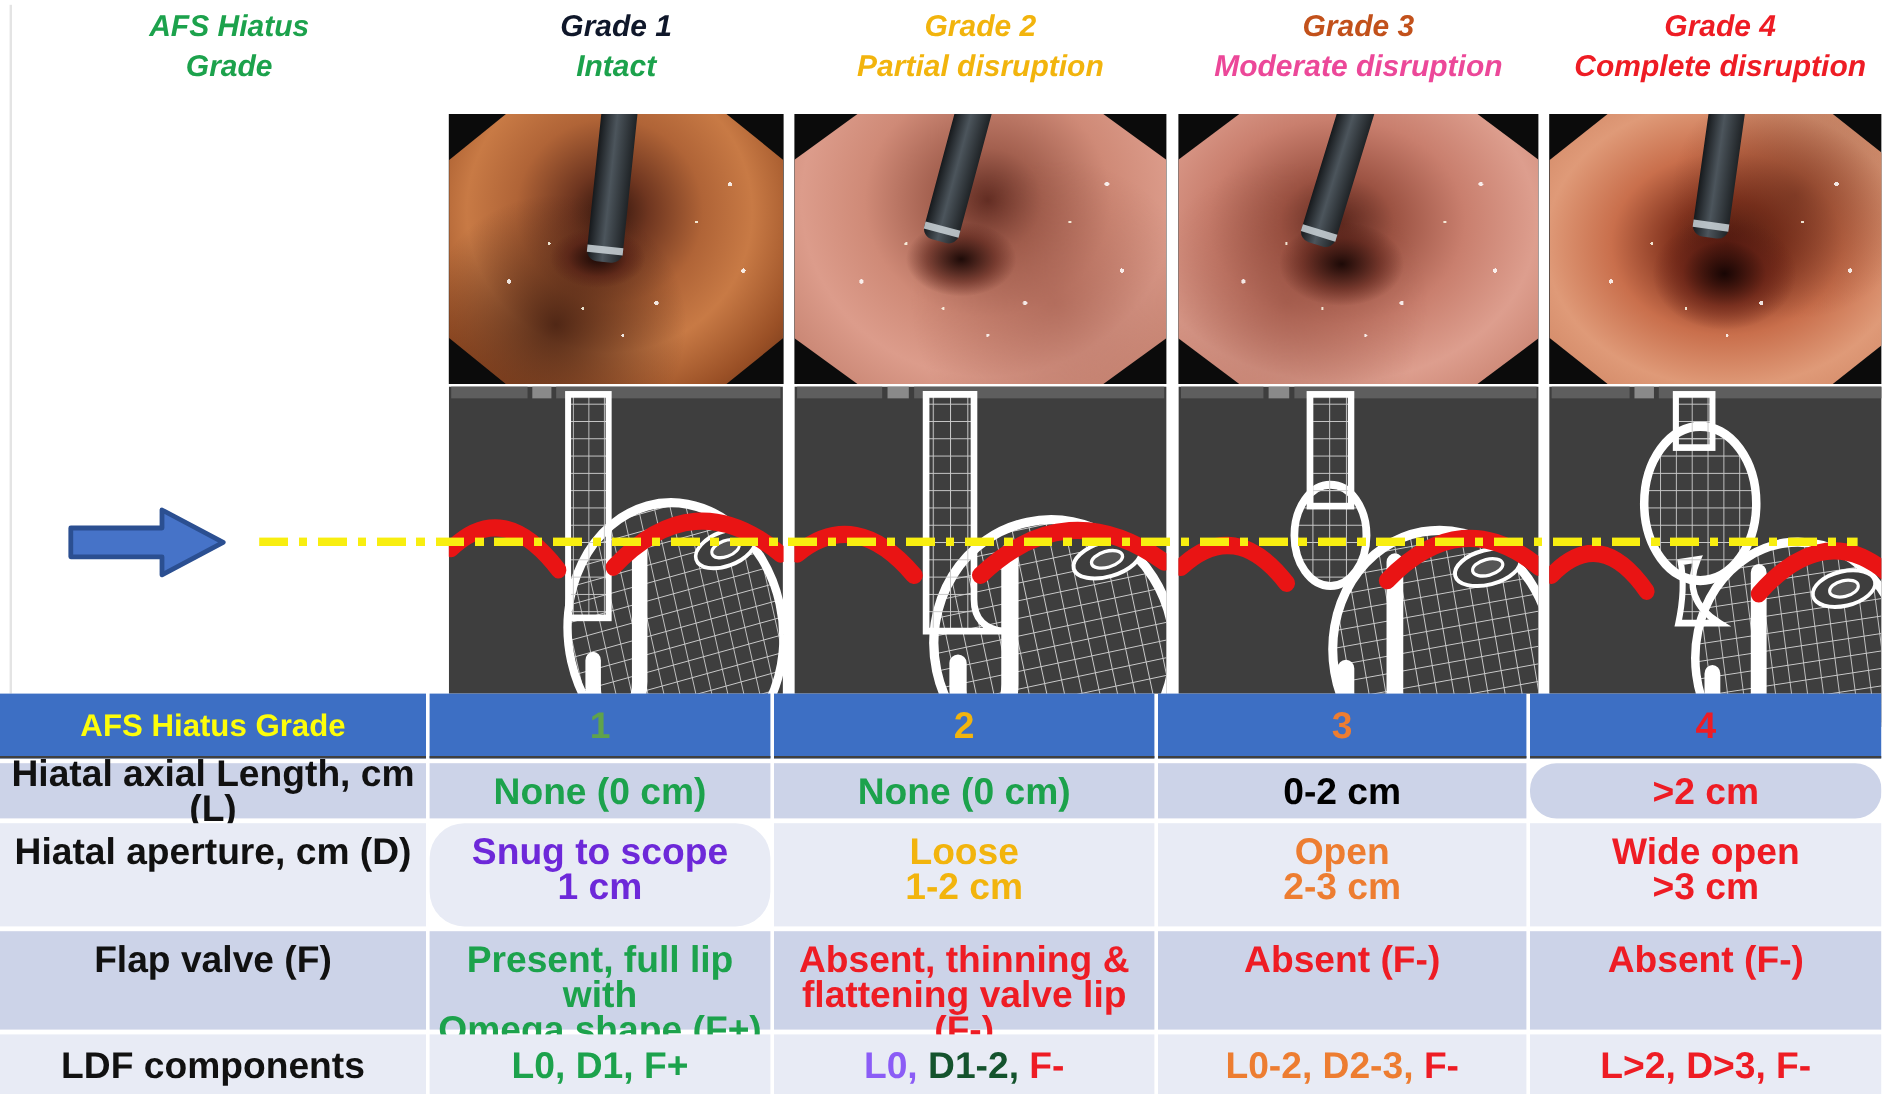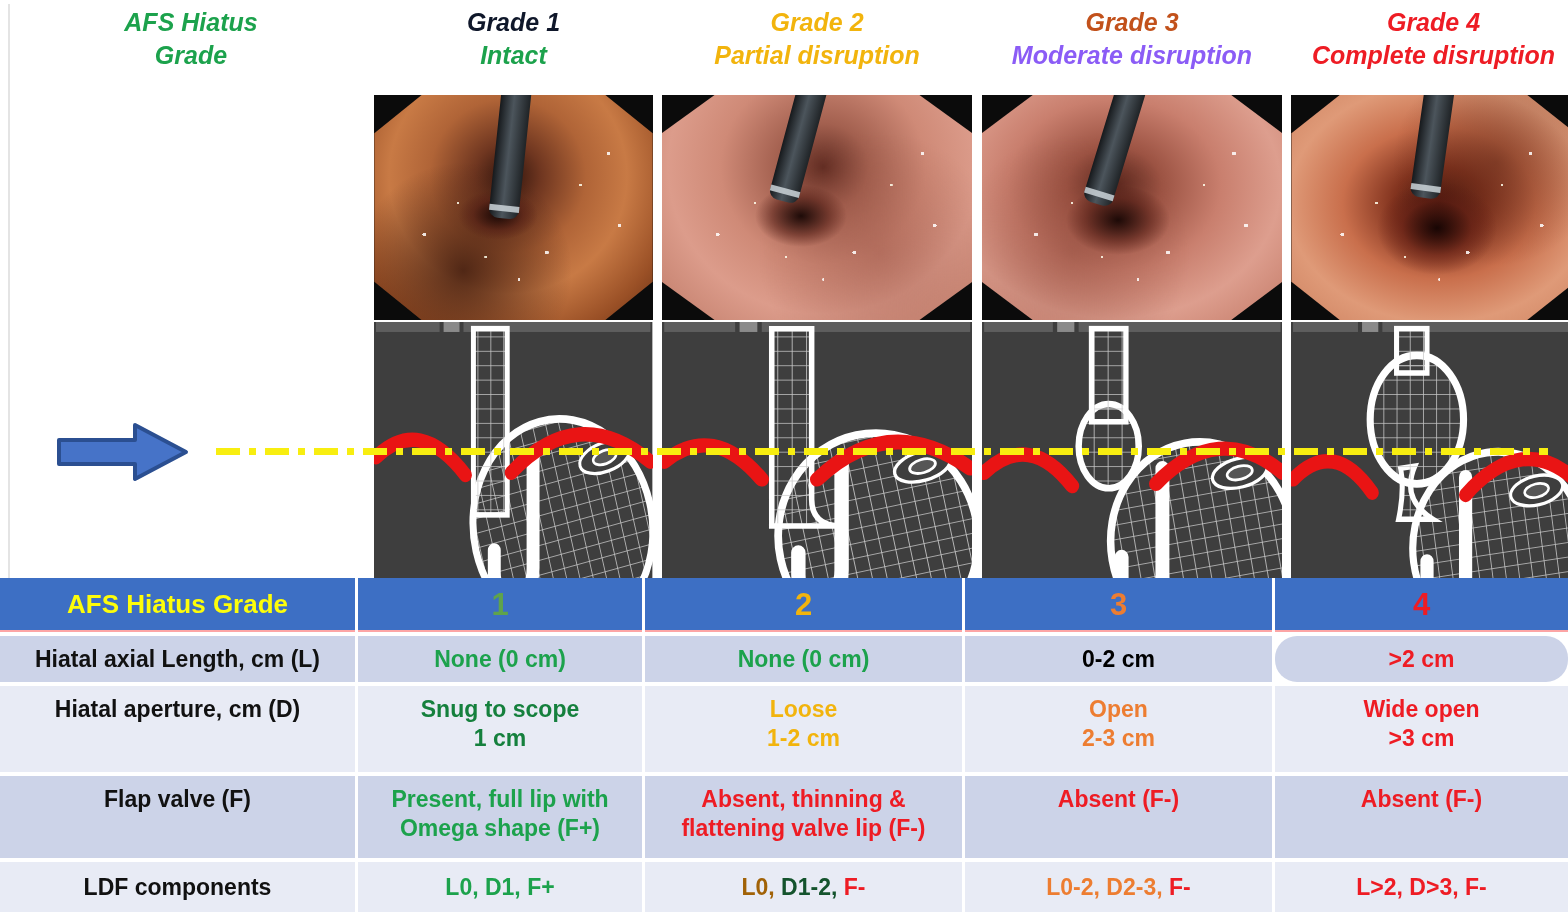--- a/index.html
+++ b/index.html
@@ -66,22 +66,22 @@
   .arrow{position:absolute;left:55px;top:419px;width:135px;height:66px;z-index:6;}
   .dashline{position:absolute;left:216px;top:448px;width:1332px;height:7px;z-index:5;
      background:repeating-linear-gradient(90deg,#f8ee10 0 24px,transparent 24px 33px,#f8ee10 33px 40px,transparent 40px 49px);}
 
   
   .tbl{position:absolute;left:0;top:578px;width:1568px;display:grid;
        grid-template-columns:355px 284px 317px 307px 293px;
        grid-template-rows:54px 46px 86px 82px 50px;
        column-gap:3px;row-gap:4px;background:#fff;}
   .cell{display:flex;flex-direction:column;align-items:center;justify-content:center;
-        text-align:center;font-size:23px;line-height:29px;}
-  .c-blue{background:#3d6fc4;border-bottom:2px solid #fca5a5;}
+        text-align:center;font-size:31px;line-height:29px;}
+  .c-blue{background:#3d6fc4;border-bottom:2px solid #404040;}
   .c-a{background:#ccd3e8;}
   .c-b{background:#e8ebf5;}
   .lbl{color:#111;}
   .num{font-size:31px;}
   .hdr-lbl{font-size:26px;}
   .topalign{justify-content:flex-start;padding-top:9px;box-sizing:border-box;}
   .seg{white-space:pre;}
 </style>
 </head>
 <body>
@@ -97,21 +97,21 @@
     <div class="hdr-cell">
       <span style="color: #0f172a;">Grade 1</span>
       <span style="color: rgb(28, 162, 76);">Intact</span>
     </div>
     <div class="hdr-cell">
       <span style="color: rgb(242, 180, 13);">Grade 2</span>
       <span style="color: rgb(242, 180, 13);">Partial disruption</span>
     </div>
     <div class="hdr-cell">
       <span style="color: rgb(194, 81, 27);">Grade 3</span>
-      <span style="color: #8b5cf6;">Moderate disruption</span>
+      <span style="color: #ec4899;">Moderate disruption</span>
     </div>
     <div class="hdr-cell">
       <span style="color: rgb(238, 28, 36);">Grade 4</span>
       <span style="color: rgb(238, 28, 36);">Complete disruption</span>
     </div>
   </div>
 
   <div class="band photo-band">
     <div class="cellwrap"></div>
     <div class="cellwrap">
@@ -274,21 +274,21 @@
         <span>None (0 cm)</span>
       </div>
     <div class="cell c-a" style="color: #000000;">
         <span>0-2 cm</span>
       </div>
     <div class="cell c-a" style="color: rgb(238, 28, 36); border-radius: 22px;">
         <span>&gt;2 cm</span>
       </div>
 
     <div class="cell c-b lbl topalign">Hiatal aperture, cm (D)</div>
-    <div class="cell c-b topalign" style="color: #15803d;">
+    <div class="cell c-b topalign" style="color: #6d28d9; border-radius: 29px;">
       <span>Snug to scope</span>
         <span>1 cm</span>
       </div>
     <div class="cell c-b topalign" style="color: rgb(242, 180, 13);">
       <span>Loose</span>
         <span>1-2 cm</span>
       </div>
     <div class="cell c-b topalign" style="color: rgb(237, 125, 49);">
       <span>Open</span>
         <span>2-3 cm</span>
@@ -316,21 +316,21 @@
         <span></span>
       </div>
 
     <div class="cell c-b lbl">LDF components</div>
     <div class="cell c-b">
         <div>
       <span class="seg" style="color: rgb(28, 162, 76);">L0, D1, F+</span><span class="seg"></span><span class="seg"></span></div>
       </div>
     <div class="cell c-b">
         <div>
-      <span class="seg" style="color: #a16207;">L0,</span><span class="seg" style="color: #14532d; text-align: right;"> D1-2,</span><span class="seg" style="color: rgb(238, 28, 36);"> F-</span></div>
+      <span class="seg" style="color: #8b5cf6;">L0,</span><span class="seg" style="color: #14532d; text-align: right;"> D1-2,</span><span class="seg" style="color: rgb(238, 28, 36);"> F-</span></div>
       </div>
     <div class="cell c-b">
         <div>
       <span class="seg" style="color: rgb(237, 125, 49);">L0-2, D2-3,</span><span class="seg" style="color: rgb(238, 28, 36);"> F-</span><span class="seg"></span></div>
       </div>
     <div class="cell c-b">
         <div>
       <span class="seg" style="color: rgb(238, 28, 36); text-align: center;">L&gt;2, D&gt;3, F-</span><span class="seg"></span><span class="seg"></span></div>
       </div>
   </div>

